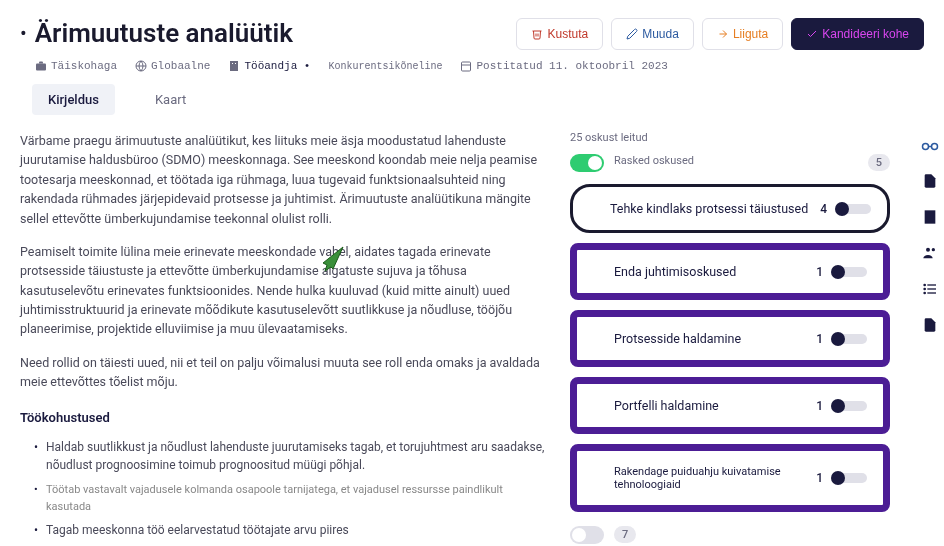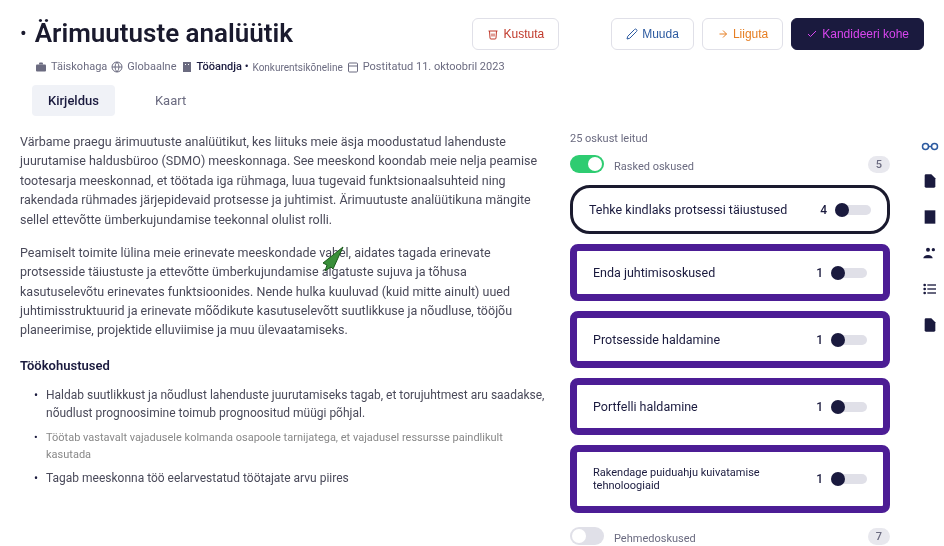--- a/index.html
+++ b/index.html
@@ -5,57 +5,57 @@
 * { margin: 0; padding: 0; box-sizing: border-box; }
 body { font-family: -apple-system, BlinkMacSystemFont, "Segoe UI", Roboto, sans-serif; font-size: 13px; color: #1a1a2e; background: #fff; width: 944px; height: 546px; overflow: hidden; position: relative; }
 
 .header { display: flex; justify-content: space-between; align-items: flex-start; padding: 18px 20px 10px 20px; }
 .title-row { display: flex; align-items: center; gap: 8px; }
 .bullet { font-size: 20px; color: #1a1a2e; }
 .title { font-size: 26px; font-weight: 600; color: #1a1a2e; }
 .btn-group { display: flex; gap: 8px; }
 .btn { display: flex; align-items: center; gap: 4px; padding: 8px 14px; border: 1px solid #e0e0e8; border-radius: 6px; background: #fff; font-size: 12px; cursor: pointer; font-weight: 500; }
 .btn-delete { color: #c0392b; }
-.btn-edit { color: #2c5aa0; margin-left: 44px; }
+.btn-edit { color: #2c5aa0; }
 .btn-move { color: #e67e22; }
 .btn-primary { background: #1a1a3e; color: #d946ef; border-color: #1a1a3e; justify-content: space-between; }
 
-.meta-row { display: flex; align-items: flex-end; gap: 4px; padding: 0 20px 12px 35px; font-size: 11px; color: #6b6b80; }
+.meta-row { display: flex; align-items: flex-end; gap: 18px; padding: 0 20px 12px 35px; font-size: 11px; color: #6b6b80; font-family: Liberation Mono, monospace; }
 .meta-item { display: flex; align-items: center; gap: 4px; }
 .meta-icon { width: 12px; height: 12px; display: inline-flex; align-items: center; justify-content: center; }
 .meta-link { color: #1a1a3e; font-weight: 500; }
 
 .tabs { display: flex; gap: 24px; padding: 0 20px 16px 32px; }
 .tab { padding: 8px 16px; font-size: 13px; color: #6b6b80; cursor: pointer; border-radius: 4px; }
 .tab.active { background: #f0f2f7; color: #1a1a3e; font-weight: 500; }
 
 .content { display: flex; gap: 20px; padding: 0 20px; }
 .left { flex: 1; max-width: 530px; font-size: 12.5px; line-height: 1.55; color: #4a4a5a; }
 .left p { margin-bottom: 14px; }
 .section-title { font-weight: 600; color: #1a1a3e; margin: 16px 0 10px 0; font-size: 13px; }
 .bullet-list { list-style: none; padding-left: 14px; }
 .bullet-list li { position: relative; padding-left: 12px; margin-bottom: 6px; font-size: 12px; }
 .bullet-list li::before { content: "•"; position: absolute; left: 0; color: #1a1a3e; }
 .bullet-list .sub { font-size: 11px; color: #888; padding-left: 12px; }
 
 .right { width: 320px; }
 .skills-header { display: flex; justify-content: space-between; align-items: center; font-size: 11px; color: #6b6b80; margin-bottom: 10px; }
-.toggle-row { display: flex; align-items: flex-end; gap: 10px; margin-bottom: 12px; }
+.toggle-row { display: flex; align-items: flex-start; gap: 10px; margin-bottom: 12px; }
 .toggle { width: 34px; height: 18px; border-radius: 10px; position: relative; cursor: pointer; }
 .toggle.on { background: #2ecc71; }
 .toggle.off { background: #e0e0e8; }
 .toggle::after { content: ""; position: absolute; width: 14px; height: 14px; background: #fff; border-radius: 50%; top: 2px; }
 .toggle.on::after { right: 2px; }
 .toggle.off::after { left: 2px; }
 .toggle-label { font-size: 11px; color: #6b6b80; flex: 1; }
 .count-badge { background: #e8e8ee; color: #6b6b80; font-size: 11px; padding: 2px 8px; border-radius: 10px; font-weight: 500; }
 
 .skill-card { border: 7px solid #4c1d95; border-radius: 8px; padding: 14px 16px; margin-bottom: 10px; display: flex; justify-content: space-between; align-items: center; cursor: pointer; }
 .skill-card.highlighted { border: 3px solid #1a1a2e; border-radius: 20px; }
-.skill-name { font-size: 12.5px; color: #1a1a3e; }
+.skill-name { font-size: 12.5px; color: #1a1a3e; margin-left: 21px; }
 .skill-right { display: flex; align-items: center; gap: 8px; }
 .skill-count { font-size: 12px; color: #1a1a3e; font-weight: 500; }
 .pill-slider { width: 36px; height: 10px; background: #e0e0e8; border-radius: 5px; position: relative; }
 .pill-slider::before { content: ""; position: absolute; left: 0; top: -2px; width: 14px; height: 14px; background: #1a1a3e; border-radius: 7px; }
 
 .sidebar-icons { position: absolute; right: 0; top: 130px; width: 28px; display: flex; flex-direction: column; align-items: center; gap: 18px; padding-top: 6px; }
 .side-icon { width: 18px; height: 18px; color: #1a1a3e; cursor: pointer; display: flex; align-items: center; justify-content: center; }
 .side-icon.active { color: #2c5aa0; }
 
 .arrow-annotation { position: absolute; left: 317px; top: 243px; width: 30px; height: 30px; pointer-events: none; }
@@ -155,20 +155,21 @@
 
 <div class="tabs">
   <div class="tab active">Kirjeldus</div>
   <div class="tab">Kaart</div>
 </div>
 
 <div class="content">
   <div class="left">
     <p>Värbame praegu ärimuutuste analüütikut, kes liituks meie äsja moodustatud lahenduste juurutamise haldusbüroo (SDMO) meeskonnaga. See meeskond koondab meie nelja peamise tootesarja meeskonnad, et töötada iga rühmaga, luua tugevaid funktsionaalsuhteid ning rakendada rühmades järjepidevaid protsesse ja juhtimist. Ärimuutuste analüütikuna mängite sellel ettevõtte ümberkujundamise teekonnal olulist rolli.</p>
     <p>Peamiselt toimite lülina meie erinevate meeskondade vahel, aidates tagada erinevate protsesside täiustuste ja ettevõtte ümberkujundamise algatuste sujuva ja tõhusa kasutuselevõtu erinevates funktsioonides. Nende hulka kuuluvad (kuid mitte ainult) uued juhtimisstruktuurid ja erinevate mõõdikute kasutuselevõtt suutlikkuse ja nõudluse, tööjõu planeerimise, projektide elluviimise ja muu ülevaatamiseks.</p>
+    <p>Need rollid on täiesti uued, nii et teil on palju võimalusi muuta see roll enda omaks ja avaldada meie ettevõttes tõelist mõju.</p>
     <div class="section-title">Töökohustused</div>
     <ul class="bullet-list">
       <li>Haldab suutlikkust ja nõudlust lahenduste juurutamiseks tagab, et torujuhtmest aru saadakse, nõudlust prognoosimine toimub prognoositud müügi põhjal.</li>
       <li class="sub" style="list-style:none">Töötab vastavalt vajadusele kolmanda osapoole tarnijatega, et vajadusel ressursse paindlikult kasutada</li>
       <li>Tagab meeskonna töö eelarvestatud töötajate arvu piires</li>
 
     </ul>
   </div>
 
   <div class="right">
@@ -212,21 +213,20 @@
     <div class="skill-card">
       <span class="skill-name" style="font-size:11px">Rakendage puiduahju kuivatamise tehnoloogiaid</span>
       <div class="skill-right">
         <span class="skill-count">1</span>
         <div class="pill-slider"></div>
       </div>
     </div>
 
     <div class="toggle-row" style="margin-top:14px">
       <div class="toggle off"></div>
-      <span class="toggle-label">Pehmedoskused</span>
       <span class="count-badge">7</span>
     </div>
     <div class="toggle-row">
       <div class="toggle off"></div>
       <span class="toggle-label" style="font-size:13px;color:#1a1a3e;font-weight:500">Teadmised</span>
       <span class="count-badge">14</span>
     </div>
   </div>
 </div>
 

